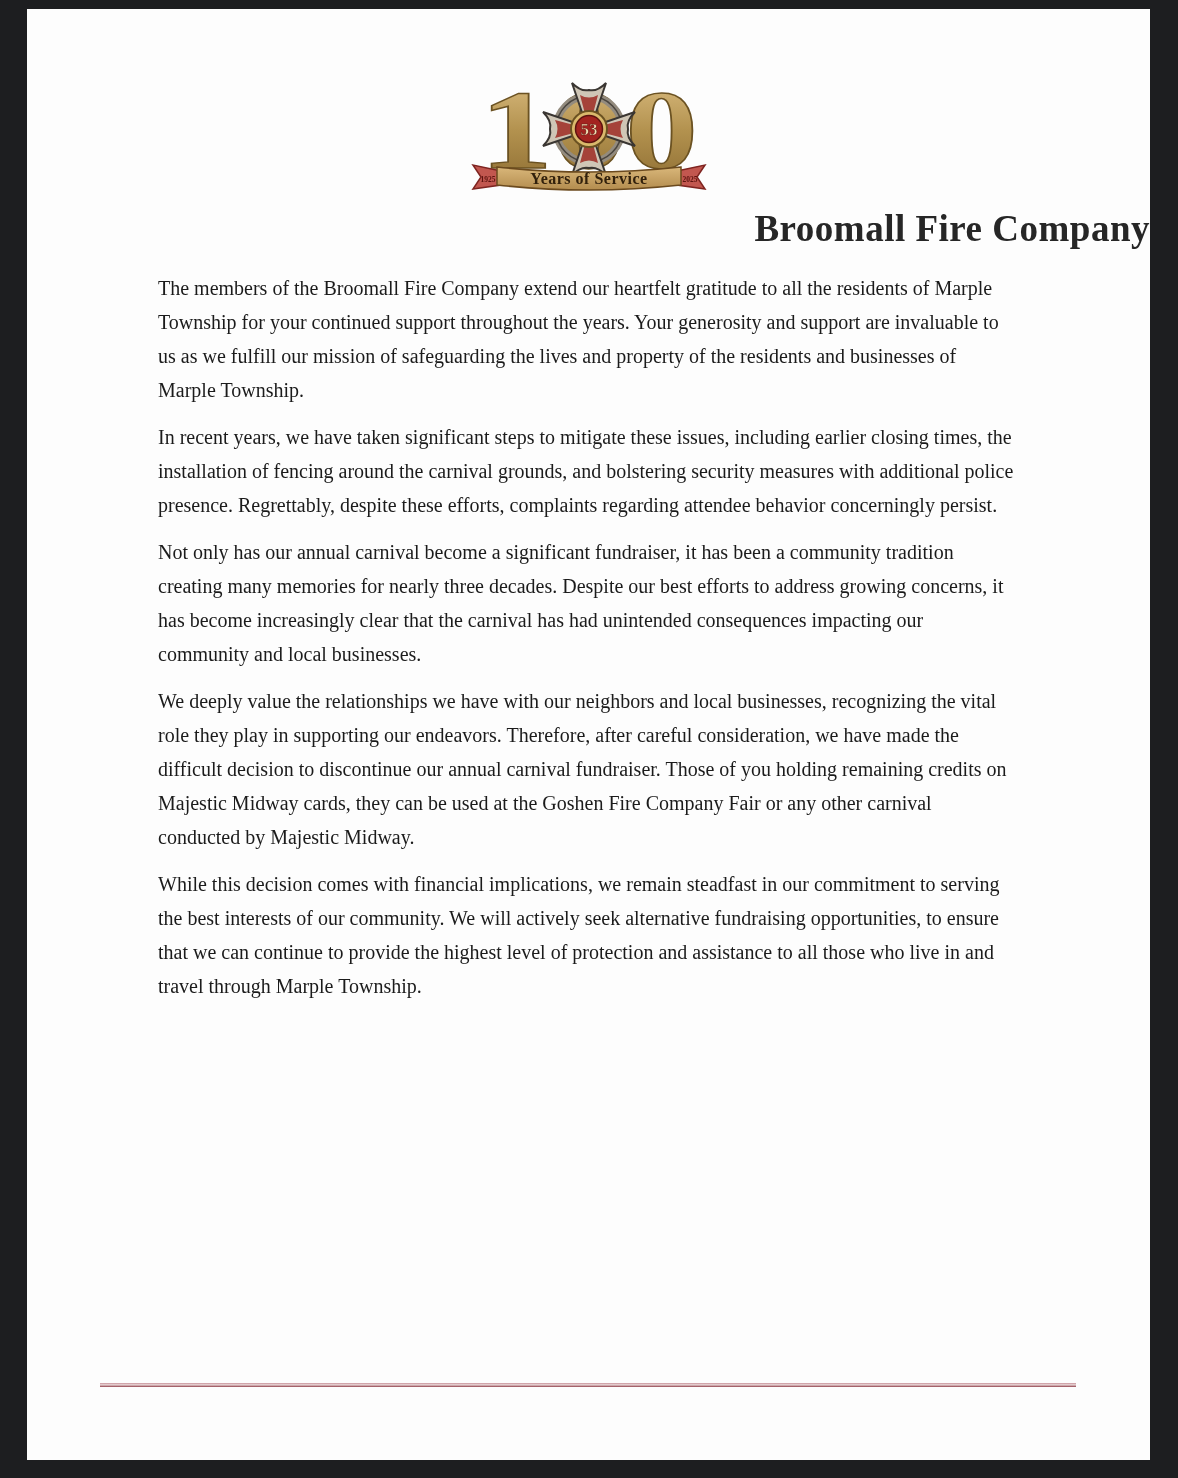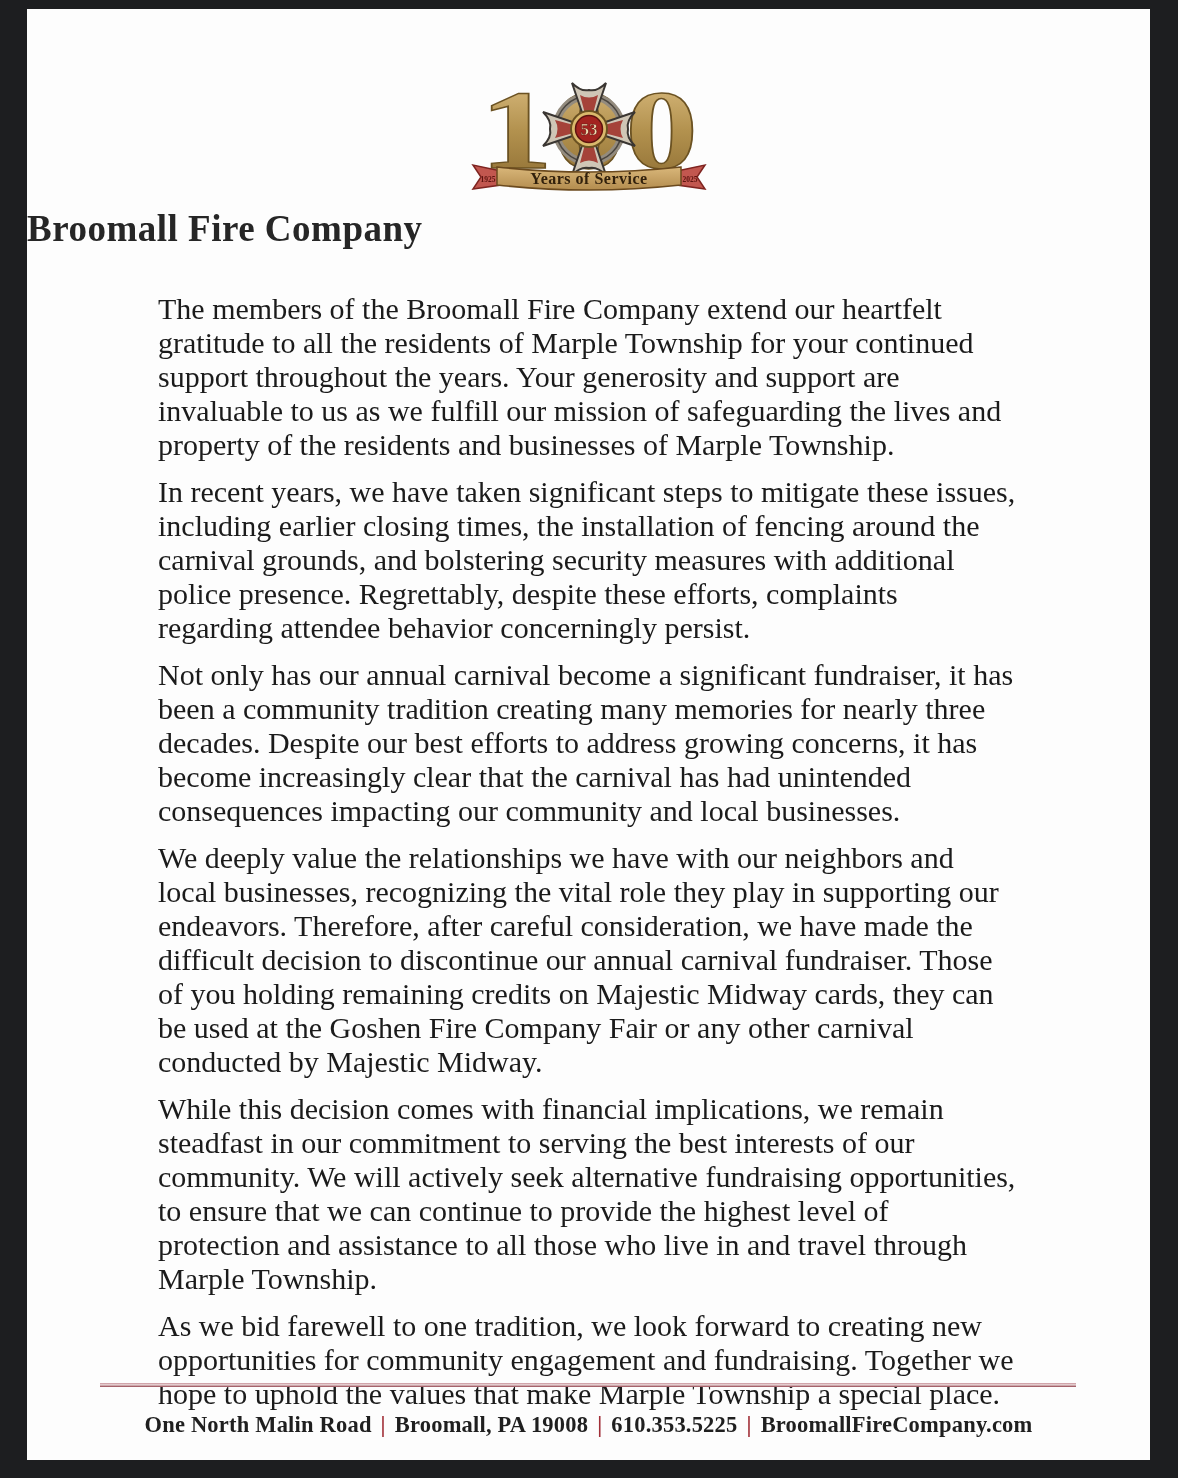--- a/index.html
+++ b/index.html
@@ -23,31 +23,31 @@
     height: 1451px;
     background: #fdfdfd;
   }
   .logo-wrap {
     margin-top: 58px;
     display: flex;
     justify-content: center;
   }
   .page-title {
     margin: 6px 0 0 0;
-    text-align: left;
+    text-align: right;
     font-size: 37px;
     font-weight: 600;
     letter-spacing: 0.5px;
     color: #262626;
     font-family: "Liberation Serif", serif;
   }
   .letter {
-    margin-top: 42px;
+    margin-top: 21px;
     padding: 0 134px 0 131px;
-    font-size: 30px;
+    font-size: 20px;
     line-height: 34px;
     color: #1b1b1b;
     text-align: left;
   }
   .letter p {
     margin: 0 0 13px 0;
   }
   .footer-rule {
     position: absolute;
     left: 73px;
@@ -132,23 +132,19 @@
     </div>
 
     <h1 class="page-title">Broomall Fire Company</h1>
 
     <div class="letter">
       <p>The members of the Broomall Fire Company extend our heartfelt gratitude to all the residents of Marple Township for your continued support throughout the years. Your generosity and support are invaluable to us as we fulfill our mission of safeguarding the lives and property of the residents and businesses of Marple Township.</p>
       <p>In recent years, we have taken significant steps to mitigate these issues, including earlier closing times, the installation of fencing around the carnival grounds, and bolstering security measures with additional police presence. Regrettably, despite these efforts, complaints regarding attendee behavior concerningly persist.</p>
       <p>Not only has our annual carnival become a significant fundraiser, it has been a community tradition creating many memories for nearly three decades. Despite our best efforts to address growing concerns, it has become increasingly clear that the carnival has had unintended consequences impacting our community and local businesses.</p>
       <p>We deeply value the relationships we have with our neighbors and local businesses, recognizing the vital role they play in supporting our endeavors. Therefore, after careful consideration, we have made the difficult decision to discontinue our annual carnival fundraiser. Those of you holding remaining credits on Majestic Midway cards, they can be used at the Goshen Fire Company Fair or any other carnival conducted by Majestic Midway.</p>
       <p>While this decision comes with financial implications, we remain steadfast in our commitment to serving the best interests of our community. We will actively seek alternative fundraising opportunities, to ensure that we can continue to provide the highest level of protection and assistance to all those who live in and travel through Marple Township.</p>
-      <p>As we bid farewell to one tradition, we look forward to creating new opportunities for community engagement and fundraising. Together we hope to uphold the values that make Marple Township a special place.</p>
     </div>
 
     <div class="footer-rule"></div>
 
-    <div class="footer-line">
-      <span>One North Malin Road</span><span class="sep">|</span><span>Broomall, PA 19008</span><span class="sep">|</span><span>610.353.5225</span><span class="sep">|</span><span>BroomallFireCompany.com</span>
-    </div>
 
   </div>
 </div>
 
 </body></html>

